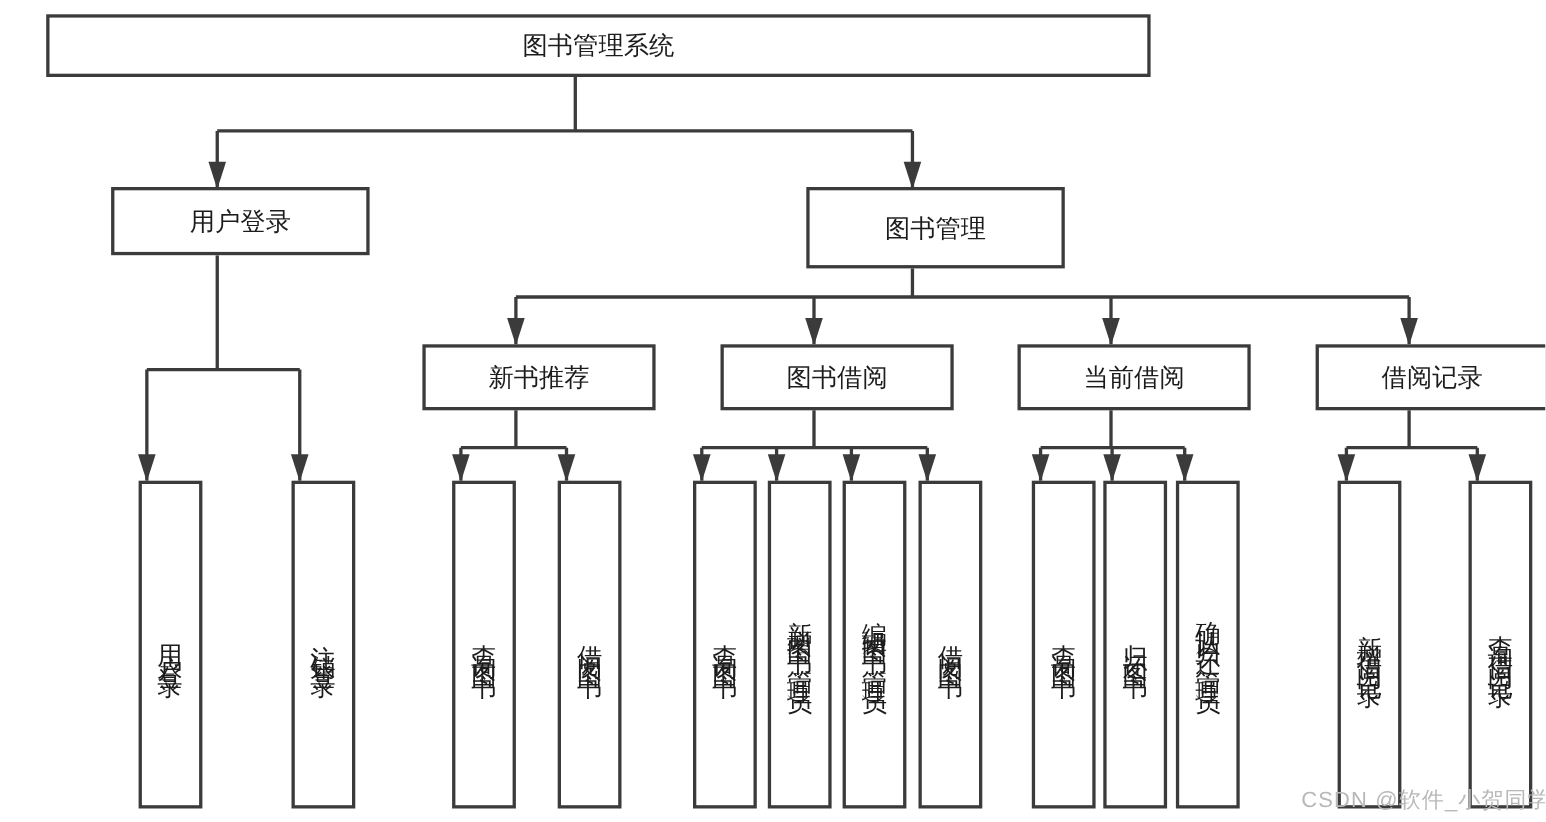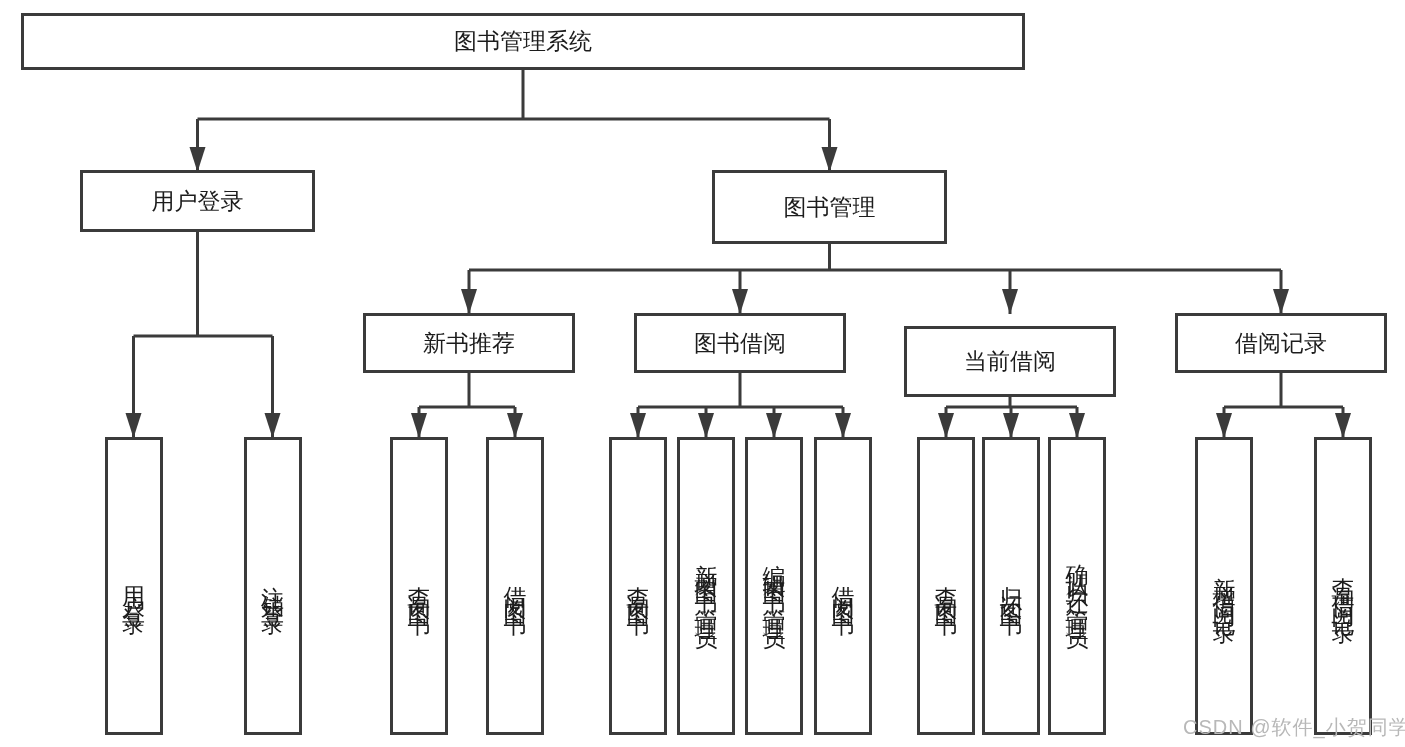--- a/index.html
+++ b/index.html
@@ -16,20 +16,21 @@
     position:absolute;
     border:3px solid #3b3b3b;
     background:#ffffff;
     display:flex;
     align-items:center;
     justify-content:center;
     color:#1c1c1c;
     font-size:23px;
     line-height:1;
     white-space:nowrap;
+    margin-left:21px;
   }
   .vbox span {
     writing-mode:vertical-rl;
     text-orientation:mixed;
     letter-spacing:9px;
     line-height:1;
   }
   .watermark {
     position:absolute;
     left:1183px; top:714px;
@@ -87,21 +88,21 @@
   <div class="box" style="left:712px;top:170px;width:235px;height:74px">
     <span>图书管理</span>
   </div>
 
   <div class="box" style="left:363px;top:313px;width:212px;height:60px">
     <span>新书推荐</span>
   </div>
   <div class="box" style="left:634px;top:313px;width:212px;height:60px">
     <span>图书借阅</span>
   </div>
-  <div class="box" style="left:904px;top:326px;width:212px;height:71px">
+  <div class="box" style="left:904px;top:313px;width:212px;height:60px">
     <span>当前借阅</span>
   </div>
   <div class="box" style="left:1175px;top:313px;width:212px;height:60px">
     <span>借阅记录</span>
   </div>
 
   <div class="box vbox" style="left:104.5px;top:437px;width:58px;height:298px">
     <span>用户登录</span>
   </div>
   <div class="box vbox" style="left:243.5px;top:437px;width:58px;height:298px">

